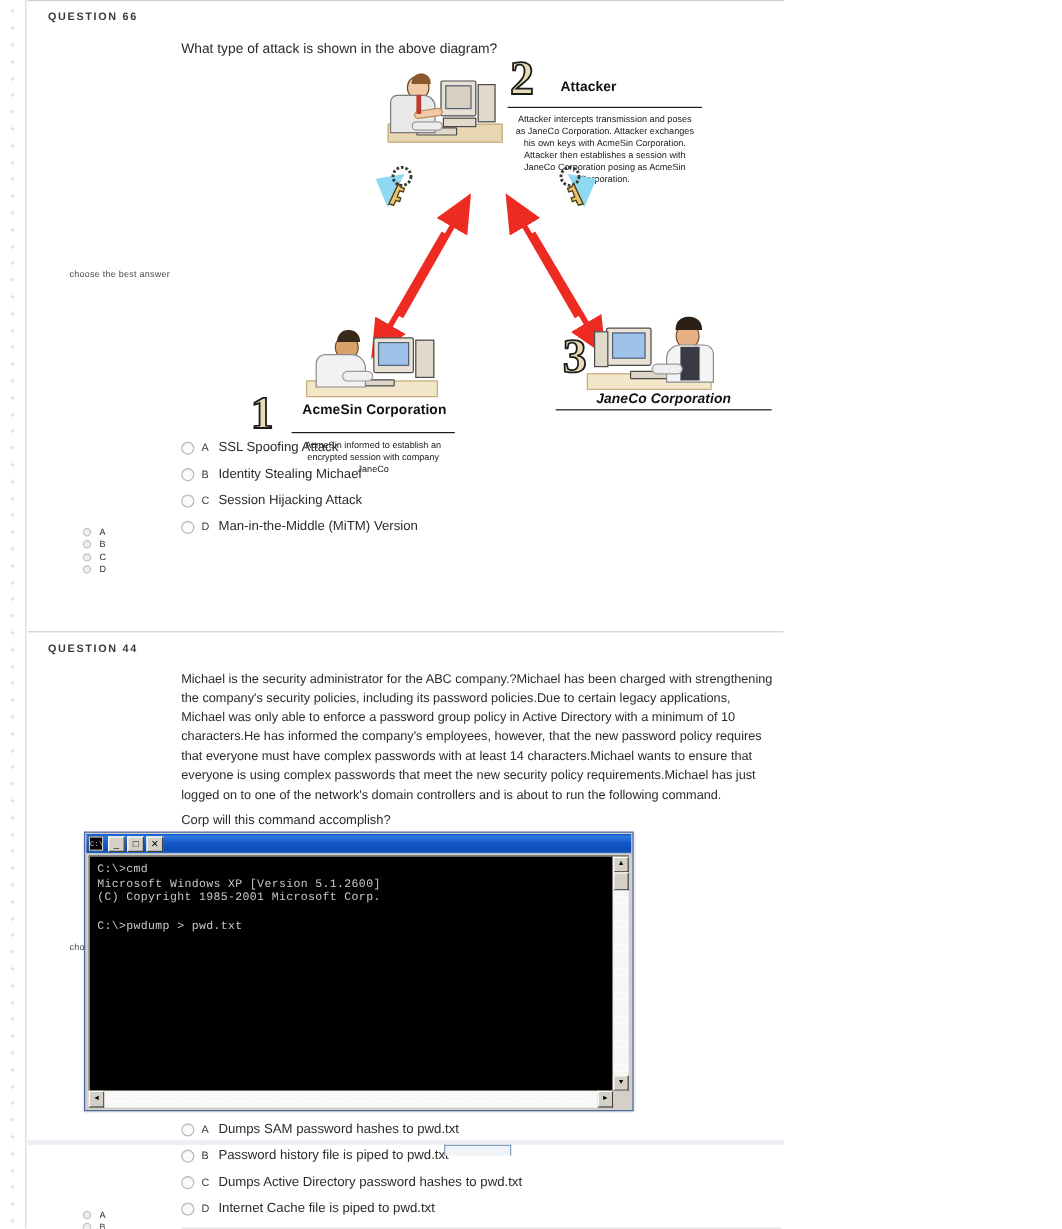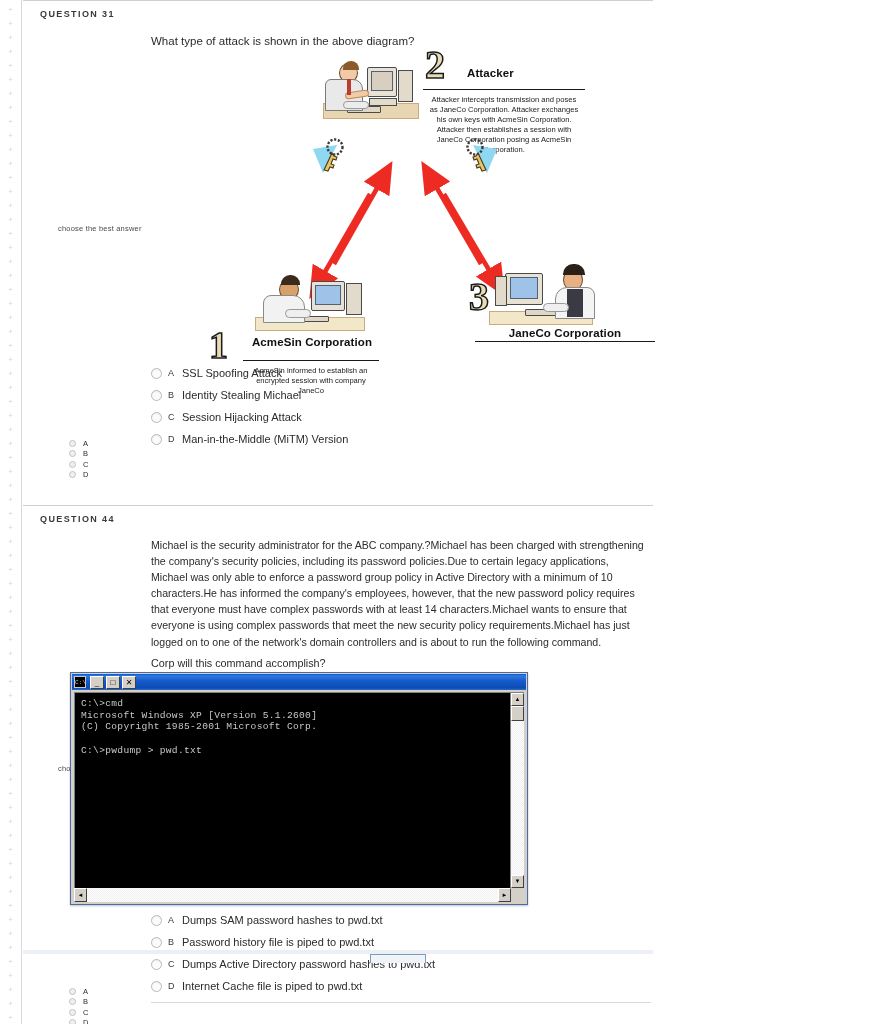--- a/index.html
+++ b/index.html
@@ -265,21 +265,21 @@
       <div class="gutter-dot" style="top: 930px;">+</div>
       <div class="gutter-dot" style="top: 944px;">+</div>
       <div class="gutter-dot" style="top: 958px;">+</div>
       <div class="gutter-dot" style="top: 972px;">+</div>
       <div class="gutter-dot" style="top: 986px;">+</div>
       <div class="gutter-dot" style="top: 1000px;">+</div>
       <div class="gutter-dot" style="top: 1014px;">+</div>
     </div>
 
   <div class="qblock" style="top:0px; height:505px;">
-    <div class="qhead">QUESTION 31</div>
+    <div class="qhead">QUESTION 66</div>
 
     <div class="qbody" style="height:480px;">
 
       <div class="choose-label" style="top:205px;">choose the best answer</div>
 
       <div class="stem stem-q43">What type of attack is shown in the above diagram?</div>
 
       <div class="diagram">
 
         <svg class="arrow-svg" viewBox="0 0 505 340">
@@ -370,21 +370,21 @@
             <div class="tower" style="left:14px; top:15px; width:12px; height:30px;"></div>
             <div class="kbd" style="left:44px; top:48px; width:34px; height:7px;"></div>
             <div class="person-head" style="left:82px; top:8px; width:20px; height:22px; background:#e8b184; border:1px solid #6b4a2c;"></div>
             <div class="person-body" style="left:82px; top:3px; width:22px; height:11px; background:#2a2015; border-radius:10px 10px 0 0;"></div>
             <div class="person-body" style="left:74px; top:26px; width:40px; height:32px; background:#f4f4f4; border:1px solid #8a8a8a; border-radius:12px 8px 0 0;"></div>
             <div class="person-body" style="left:86px; top:28px; width:16px; height:28px; background:#3a3a44;"></div>
             <div class="arm" style="left:62px; top:42px; width:26px; height:9px; background:#efefef; border:1px solid #9a9a9a; border-radius:5px;"></div>
           </div>
         </div>
 
-        <div class="node" style="left:324px; top:278px; width:180px;">
+        <div class="node" style="left:312px; top:278px; width:180px;font-style:italic;">
           <div class="node-title">JaneCo Corporation</div>
           <div class="node-rule"></div>
         </div>
 
         <div class="badge" style="left:318px; top:228px; font-size:40px;">3</div>
       </div>
 
       <div class="answers" style="top:343px;">
         <div class="answer-row">
           <span class="radio"></span>
@@ -423,21 +423,21 @@
         </div>
         <div class="mini-row">
           <span class="mini-radio"></span>
           <span class="mini-letter">D</span>
         </div>
       </div>
 
     </div>
   </div>
 
-  <div class="qblock" style="top:505px; height:389px;">
+  <div class="qblock" style="top:526px; height:389px;">
     <div class="qhead">QUESTION 44</div>
 
     <div class="qbody" style="height:494px;">
 
       <div class="choose-label" style="top:240px;">choose the best answer</div>
 
       <div class="para">Michael is the security administrator for the ABC company.?Michael has been charged with strengthening the company's security policies, including its password policies.Due to certain legacy applications, Michael was only able to enforce a password group policy in Active Directory with a minimum of 10 characters.He has informed the company's employees, however, that the new password policy requires that everyone must have complex passwords with at least 14 characters.Michael wants to ensure that everyone is using complex passwords that meet the new security policy requirements.Michael has just logged on to one of the network's domain controllers and is about to run the following command.</div>
 
       <div class="subq" style="top:133px;">Corp will this command accomplish?</div>
 

